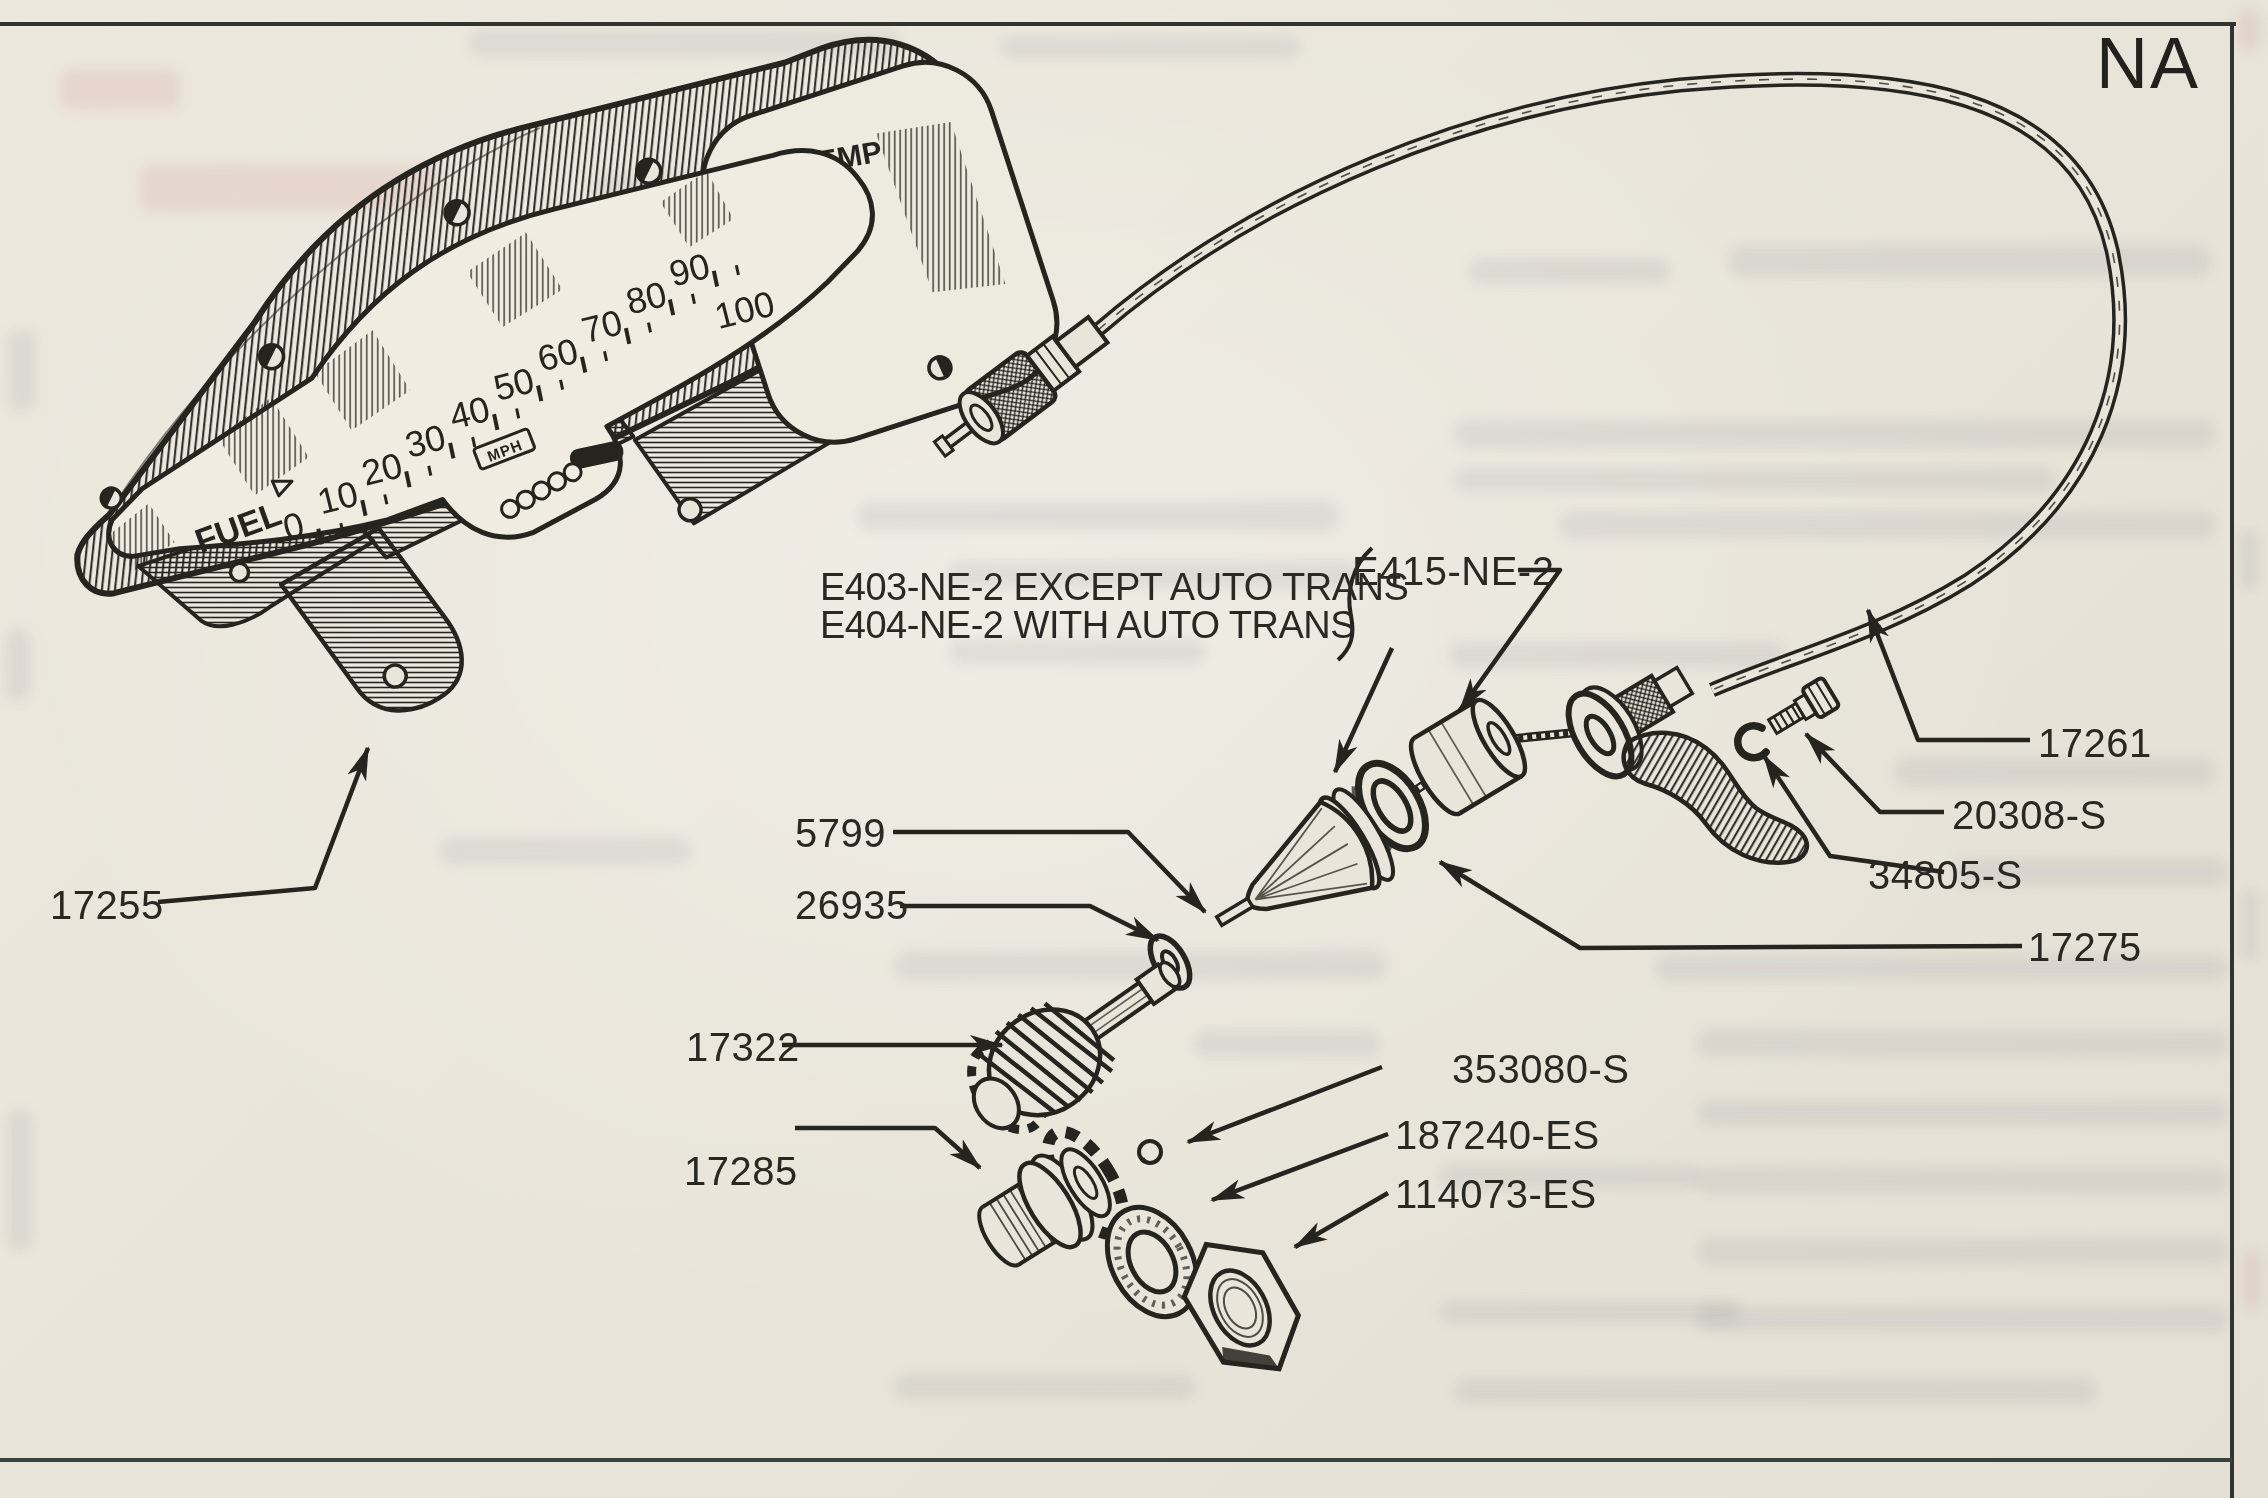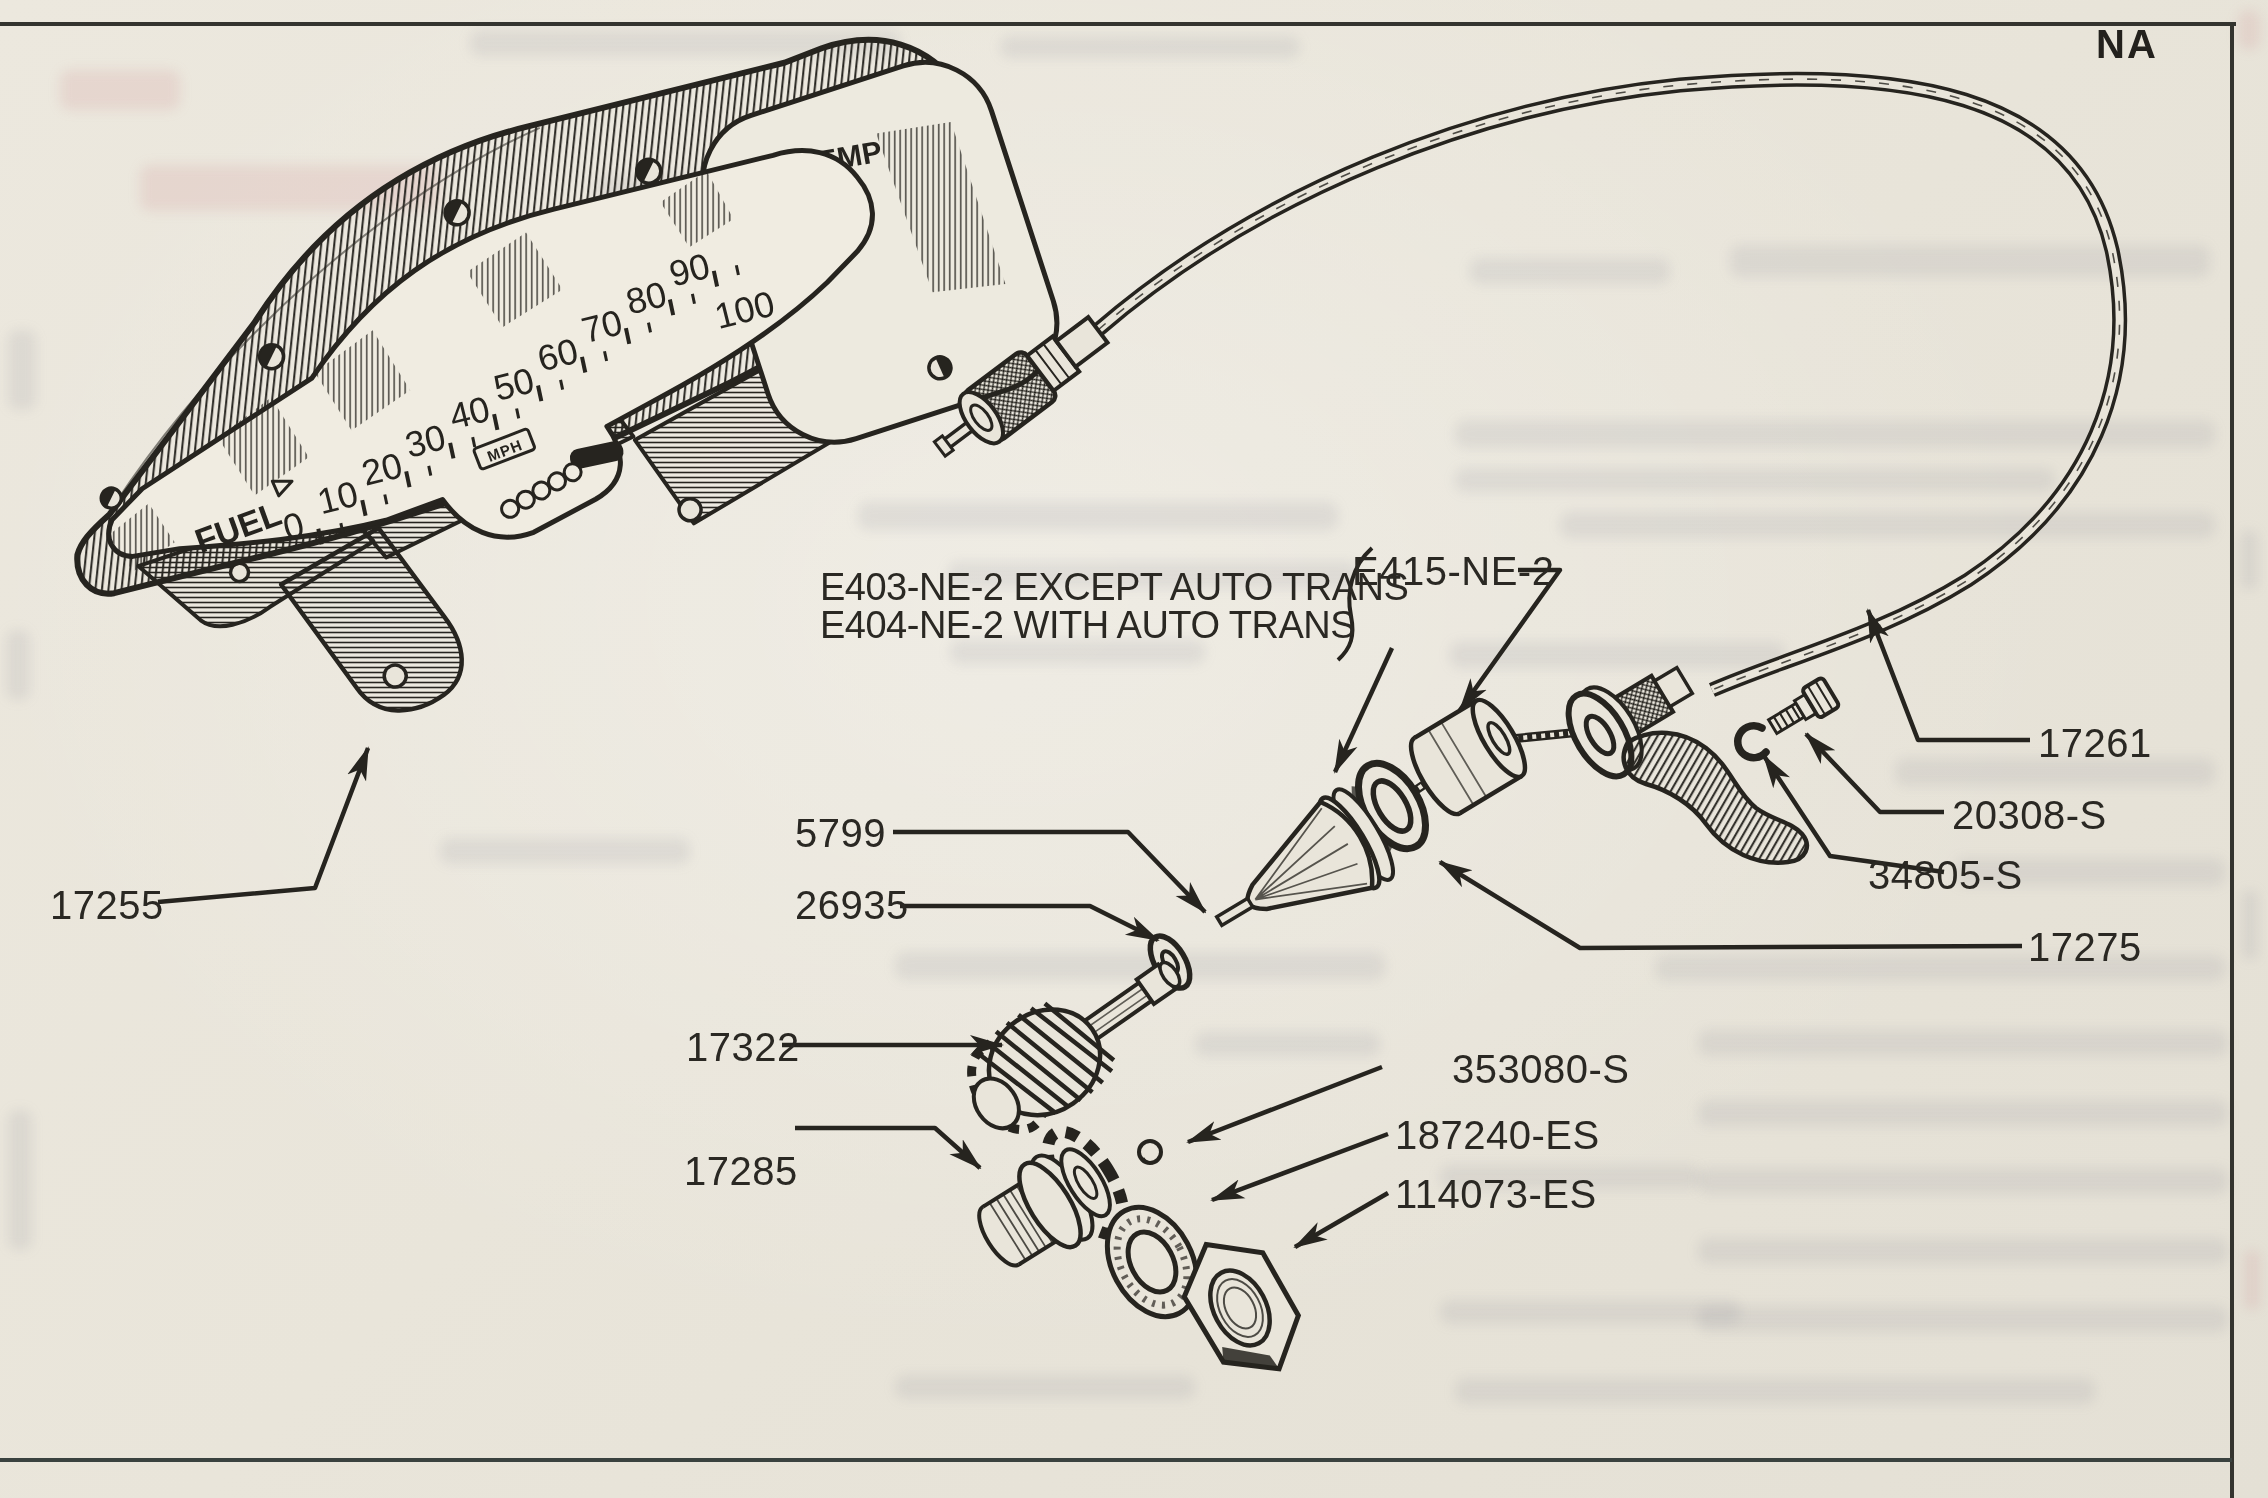--- a/index.html
+++ b/index.html
@@ -12,21 +12,21 @@
     overflow:hidden;
     font-family:"Liberation Sans", sans-serif;
     color:#262420;
   }
   .frame{position:absolute;background:#34342f;}
   .frame.top{left:0;top:22px;width:2236px;height:4px;}
   .frame.right{left:2230px;top:22px;width:4px;height:1476px;}
   .frame.bottom{left:0;top:1458px;width:2232px;height:4px;background:#3a423f;}
   .na{
     position:absolute;left:2096px;top:22px;
-    font-size:40px;font-weight:700;letter-spacing:2px;color:#23211d;
+    font-size:72px;font-weight:400;letter-spacing:2px;color:#23211d;
   }
   .label{
     position:absolute;font-size:40px;letter-spacing:0.5px;
     color:#2a2823;white-space:nowrap;line-height:1.05;
   }
   .label.eline{font-size:38px;letter-spacing:-0.5px;}
   .title{
     position:absolute;left:872px;top:1404px;
     font-size:40px;letter-spacing:1.5px;word-spacing:12px;color:#2a2823;
     white-space:nowrap;

